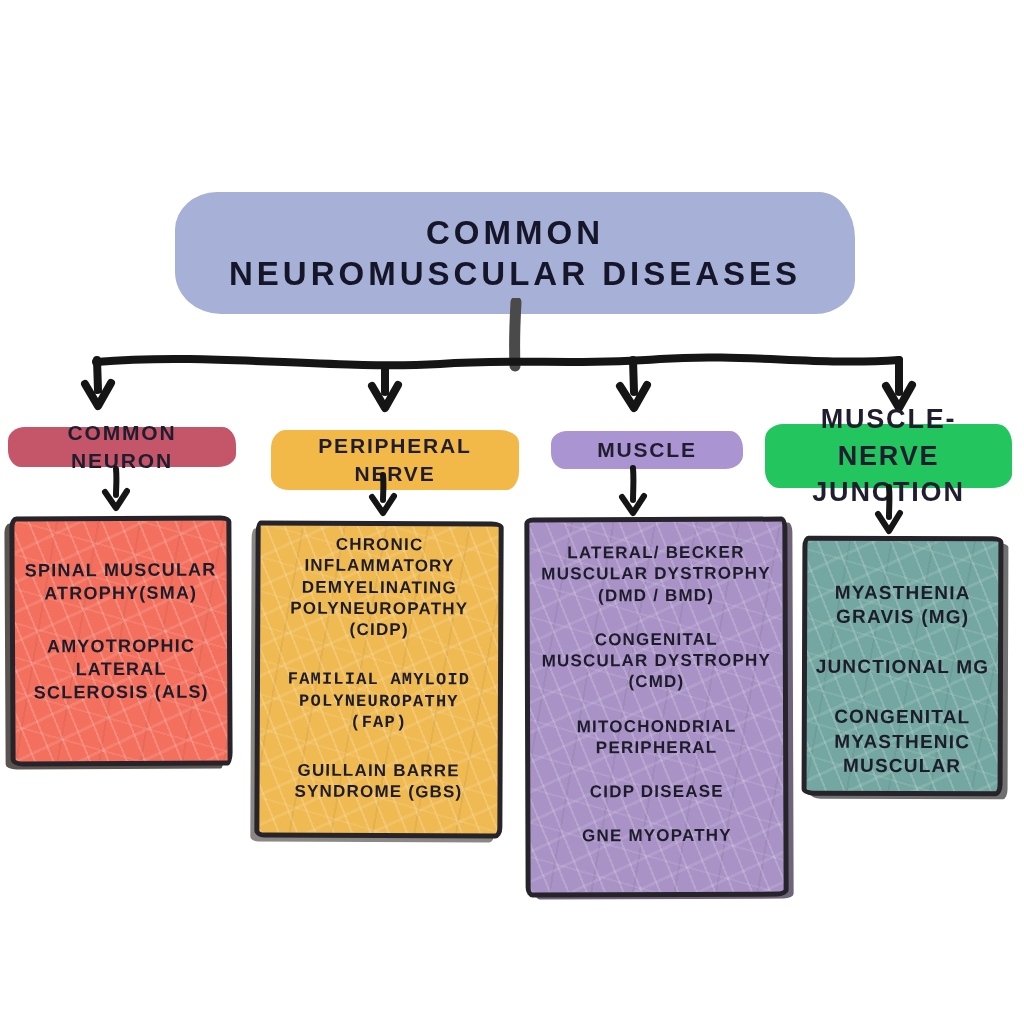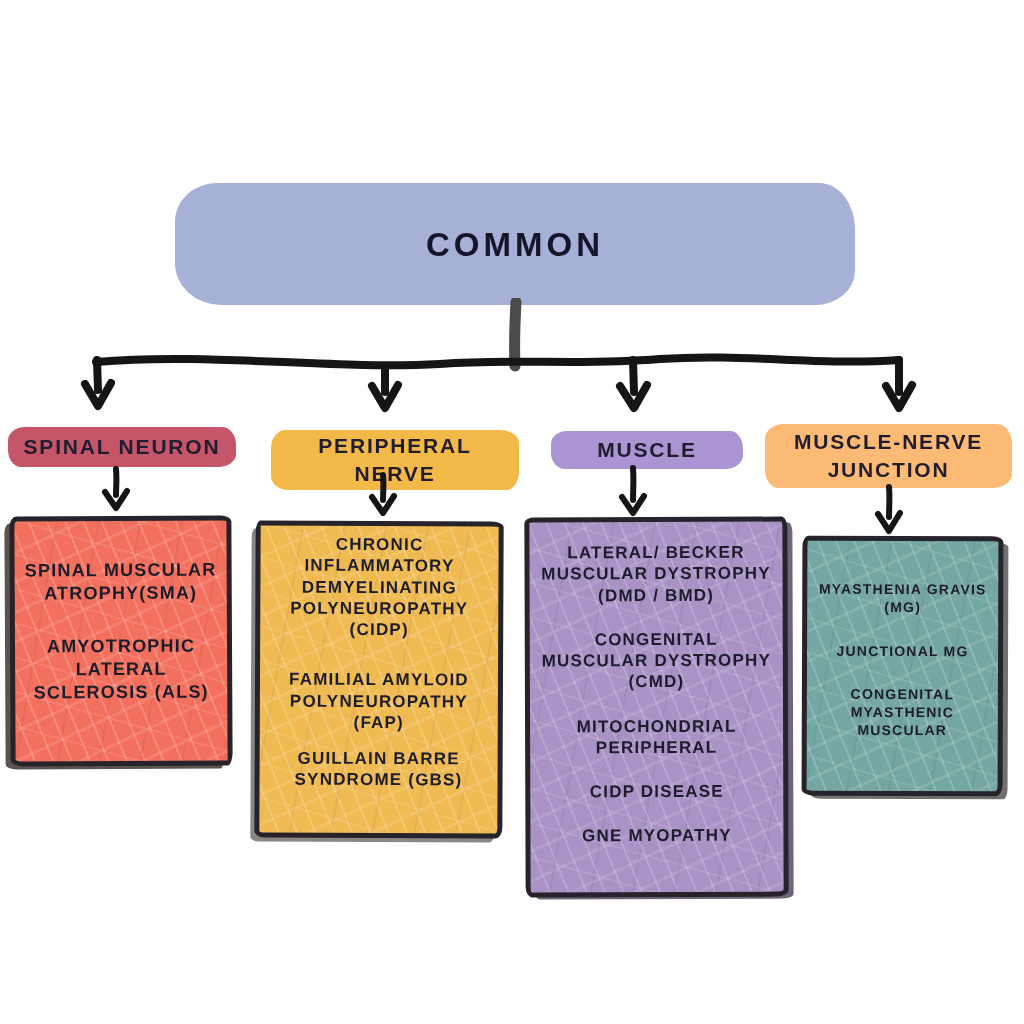--- a/index.html
+++ b/index.html
@@ -3,21 +3,21 @@
 <meta charset="utf-8">
 <style>
   html,body{margin:0;padding:0;background:#ffffff;}
   #canvas{
     position:relative;width:1024px;height:1024px;background:#ffffff;overflow:hidden;
     font-family:"Liberation Sans", sans-serif;
   }
 
   
   .title-box{
-    position:absolute;left:175px;top:183px;width:680px;height:122px;
+    position:absolute;left:175px;top:192px;width:680px;height:122px;
     background:#a7b0d6;
     border-radius:42px 36px 40px 46px / 38px 46px 34px 42px;
     display:flex;flex-direction:column;align-items:center;justify-content:center;
     gap:8px;
   }
   .title-line{
     color:#16162a;font-weight:800;font-size:33px;letter-spacing:4px;line-height:1.0;
     text-align:center;
   }
 
@@ -30,22 +30,22 @@
     position:absolute;display:flex;align-items:center;justify-content:center;
     text-align:center;color:#1f1d2e;font-weight:800;font-size:21px;
     letter-spacing:1.8px;line-height:1.35;padding:0 6px;box-sizing:border-box;
   }
   .h-motor{left:8px;top:427px;width:228px;height:40px;background:#c5566a;
     border-radius:17px 14px 18px 13px / 14px 18px 13px 17px;}
   .h-periph{left:271px;top:430px;width:248px;height:60px;background:#f2b848;
     border-radius:15px 19px 13px 18px / 18px 13px 19px 14px;}
   .h-muscle{left:551px;top:431px;width:192px;height:38px;background:#aa95d2;
     border-radius:16px 13px 18px 14px / 13px 18px 14px 16px;}
-  .h-junction{left:765px;top:424px;width:247px;height:64px;background:#fdba74;
-    border-radius:18px 15px 20px 14px / 15px 20px 14px 18px;font-size:21px;}
+  .h-junction{left:765px;top:424px;width:247px;height:64px;background:#22c55e;
+    border-radius:18px 15px 20px 14px / 15px 20px 14px 18px;font-size:27px;}
 
   
   .disease-box{
     position:absolute;box-sizing:border-box;border:5px solid #26242a;
     display:flex;flex-direction:column;align-items:center;
     text-align:center;color:#1d1c2b;font-weight:800;
   }
   .disease-item{letter-spacing:1.2px;}
 
   .b-motor{
@@ -69,56 +69,57 @@
     border-radius:9px 6px 12px 7px / 6px 12px 7px 10px;
     padding:20px 10px 0 10px;gap:23px;
     font-size:17px;line-height:1.25;
     box-shadow:7px 4px 0 -2px #6f6478;
     transform:rotate(-0.2deg);
   }
   .b-junction{
     left:802px;top:536px;width:201px;height:260px;background:#74a7a1;
     border-radius:6px 11px 7px 12px / 11px 6px 12px 7px;
     padding:40px 8px 0 8px;gap:26px;
-    font-size:14px;line-height:1.27;
+    font-size:19px;line-height:1.27;
     box-shadow:7px 5px 0 -2px #707070;
     transform:rotate(0.2deg);
   }
 
   
   .disease-box{
     background-image:
       repeating-linear-gradient(68deg,  rgba(255,255,255,0.17) 0 2px, transparent 2px 17px),
       repeating-linear-gradient(155deg, rgba(255,255,255,0.11) 0 3px, transparent 3px 27px),
       repeating-linear-gradient(16deg,  rgba(255,255,255,0.09) 0 2px, transparent 2px 33px),
       repeating-linear-gradient(100deg, rgba(0,0,0,0.05)       0 2px, transparent 2px 41px);
   }
 </style>
 </head>
 <body>
 
 <div id="canvas">
 
   <div class="title-box">
     <div class="title-line">COMMON</div>
+    <div class="title-line">NEUROMUSCULAR DISEASES</div>
   </div>
 
   <svg class="tree-svg" viewBox="0 0 1024 125">
     <path d="M516 4 C515 22 514 46 515 68" stroke="#4a4a4a" stroke-width="11" fill="none" stroke-linecap="round"></path>
     <path d="M96 64 C 210 54, 330 72, 440 66 C 520 60, 575 68, 660 61 C 745 55, 815 68, 899 62" stroke="#151515" stroke-width="8" fill="none" stroke-linecap="round"></path>
     <g stroke="#151515" stroke-width="8" fill="none" stroke-linecap="round" stroke-linejoin="round">
       <path d="M97 62 L98 92 M85 86 L98 108 L111 85"></path>
       <path d="M385 68 L385 94 M372 88 L385 110 L398 87"></path>
       <path d="M633 62 L634 94 M620 88 L634 110 L647 87"></path>
       <path d="M899 62 L899 94 M886 88 L899 110 L912 87"></path>
     </g>
   </svg>
 
   <div class="cat-header h-motor">
-    <span>SPINAL NEURON</span>
+    <span>COMMON NEURON</span>
   </div>
   <div class="cat-header h-periph">
     <span>PERIPHERAL NERVE</span>
   </div>
   <div class="cat-header h-muscle">
     <span>MUSCLE</span>
   </div>
   <div class="cat-header h-junction">
     <span>MUSCLE-NERVE JUNCTION</span>
   </div>
@@ -132,22 +133,22 @@
     </g>
   </svg>
 
   <div class="disease-box b-motor">
     <div class="disease-item">SPINAL MUSCULAR ATROPHY(SMA)</div>
     <div class="disease-item">AMYOTROPHIC LATERAL SCLEROSIS (ALS)</div>
   </div>
 
   <div class="disease-box b-periph">
     <div class="disease-item">CHRONIC INFLAMMATORY DEMYELINATING POLYNEUROPATHY (CIDP)</div>
-    <div class="disease-item" style="margin-top:14px;">FAMILIAL AMYLOID POLYNEUROPATHY (FAP)</div>
-    <div class="disease-item" style="">GUILLAIN BARRE SYNDROME (GBS)</div>
+    <div class="disease-item" style="margin-top:14px;font-family:Liberation Mono, monospace;">FAMILIAL AMYLOID POLYNEUROPATHY (FAP)</div>
+    <div class="disease-item" style="margin-top:12px;">GUILLAIN BARRE SYNDROME (GBS)</div>
   </div>
 
   <div class="disease-box b-muscle">
     <div class="disease-item">LATERAL/ BECKER MUSCULAR DYSTROPHY (DMD / BMD)</div>
     <div class="disease-item">CONGENITAL MUSCULAR DYSTROPHY (CMD)</div>
     <div class="disease-item">MITOCHONDRIAL PERIPHERAL</div>
     <div class="disease-item">CIDP DISEASE</div>
     <div class="disease-item">GNE MYOPATHY</div>
   </div>
 

